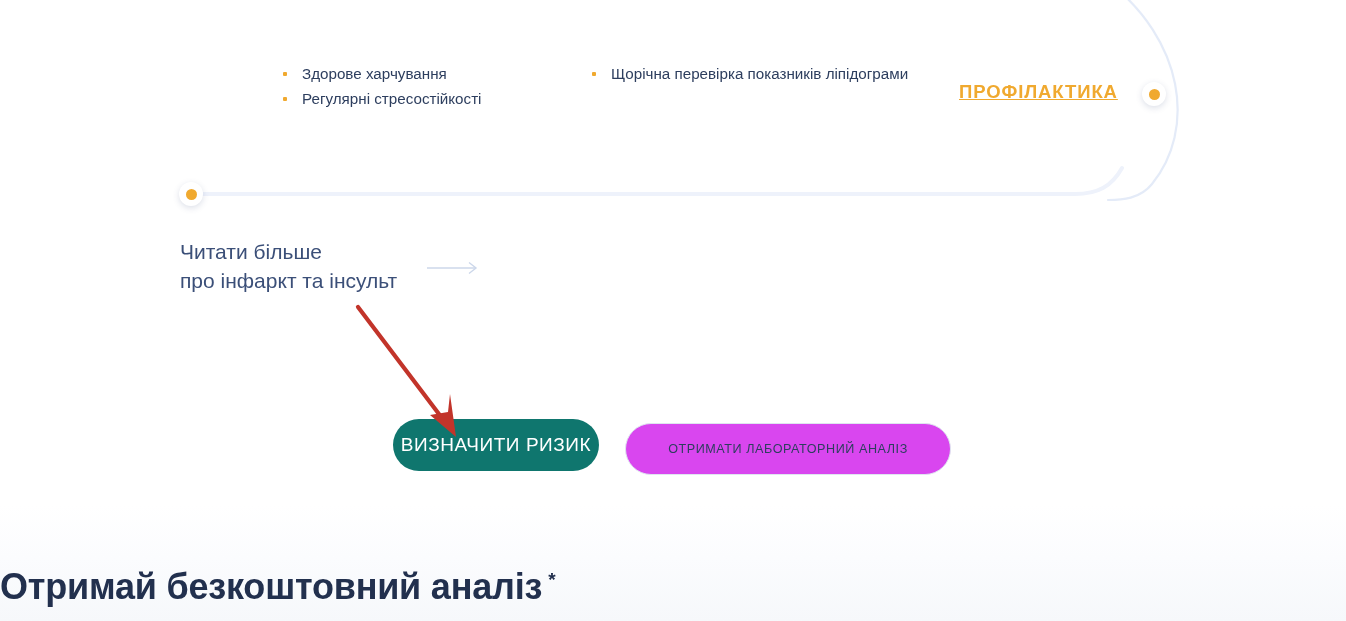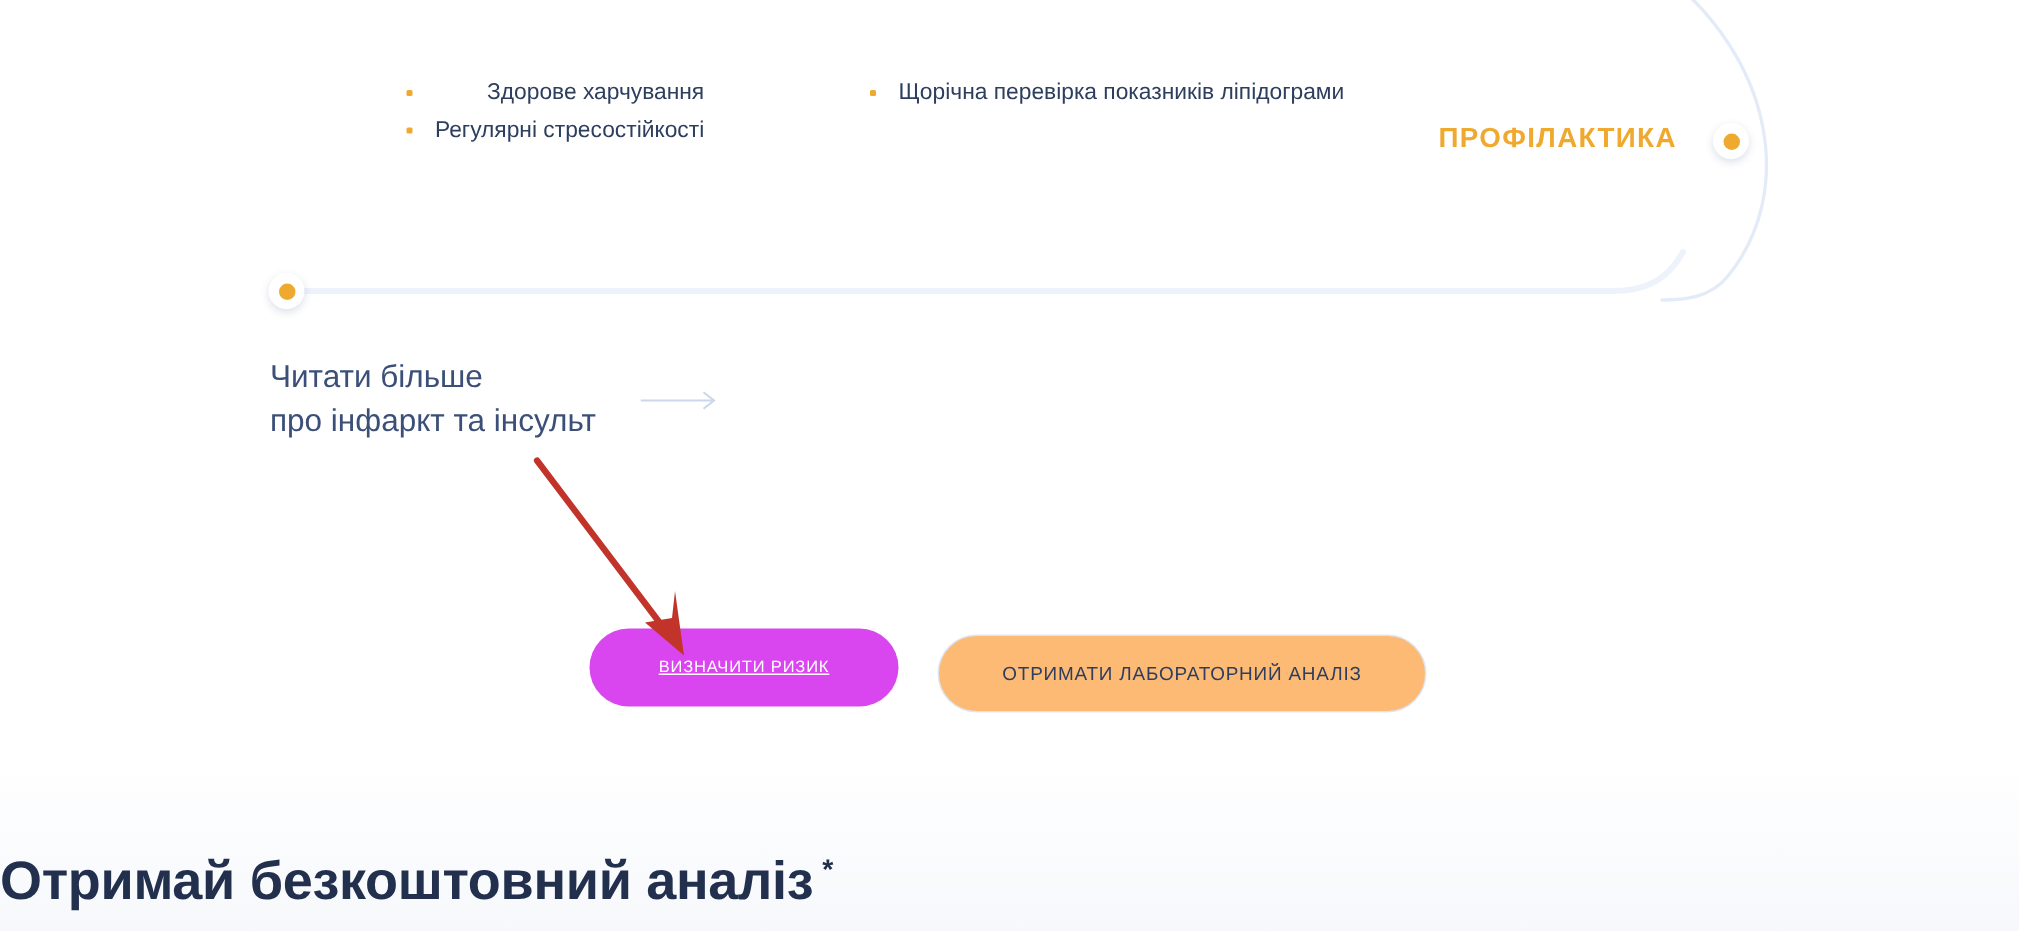--- a/index.html
+++ b/index.html
@@ -65,36 +65,36 @@
   
   .prevention-label {
     position: absolute;
     left: 959px;
     top: 81px;
     font-size: 18.5px;
     font-weight: bold;
     letter-spacing: 0.9px;
     color: #f0a92f;
     white-space: nowrap;
+    text-decoration: underline;
   }
 
   
   .bullets {
     position: absolute;
     display: flex;
     align-items: flex-start;
   }
   .bullets.col-1 { left: 260px; top: 46px; }
   .bullets.col-2 { left: 569px; top: 46px; }
 
   ul.bullet-list {
     list-style: none;
-    margin: 6px;
+    margin: 18px;
     padding: 0;
-    text-align: right;
   }
   ul.bullet-list li {
     position: relative;
     padding-left: 24px;
     margin-bottom: 5px;
     font-size: 15.2px;
     line-height: 1.29;
     color: #2d3e5e;
     max-width: 330px;
   }
@@ -135,40 +135,39 @@
     left: 393px;
     top: 419px;
     display: flex;
     align-items: flex-start;
   }
   .btn-primary {
     width: 206px;
     height: 52px;
     border: none;
     border-radius: 26px;
-    background: #d946ef;
+    background: #0f766e;
     color: #ffffff;
-    font-size: 11px;
+    font-size: 19px;
     font-family: inherit;
     letter-spacing: 0.55px;
     cursor: pointer;
     display: flex;
     align-items: center;
     justify-content: center;
     padding: 0;
-    text-decoration: underline;
   }
   .btn-secondary {
     margin-left: 26px;
     margin-top: 4px;
     min-width: 326px;
     height: 52px;
     border: 1px solid #dfe5f0;
     border-radius: 26px;
-    background: #fdba74;
+    background: #d946ef;
     color: #2d3e5e;
     font-size: 12.6px;
     font-family: inherit;
     letter-spacing: 0.55px;
     cursor: pointer;
     display: flex;
     align-items: center;
     justify-content: center;
     padding: 0 24px;
   }

